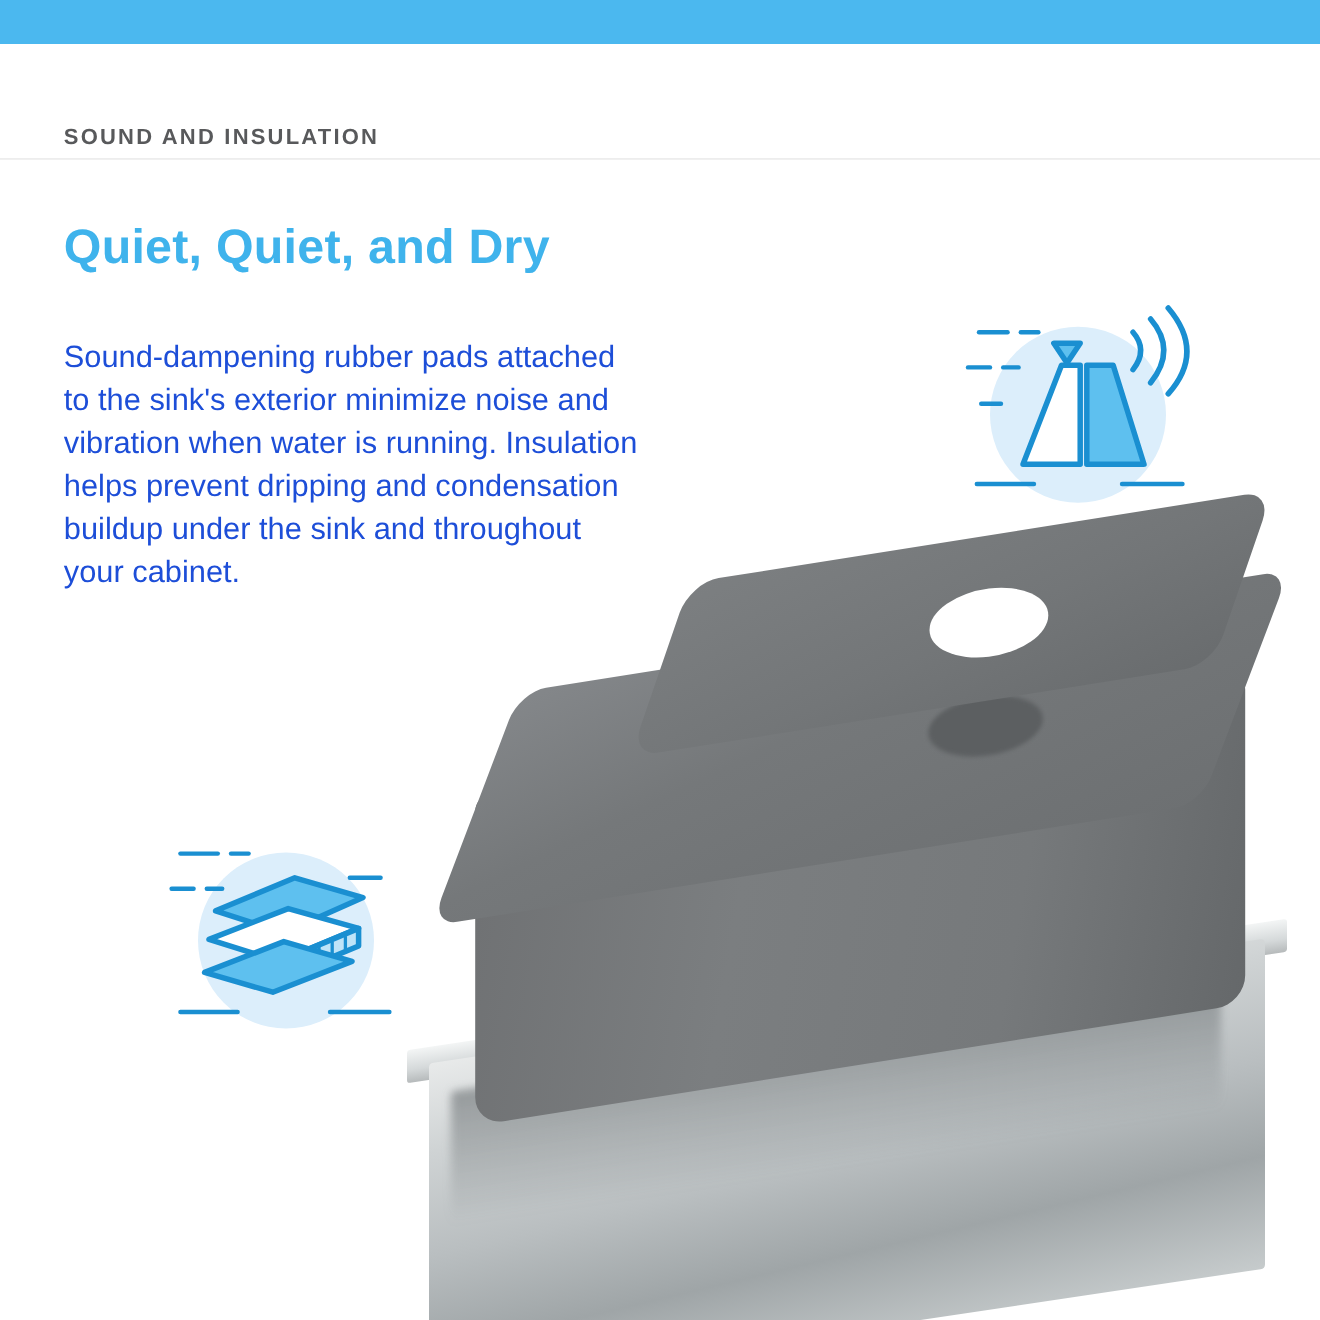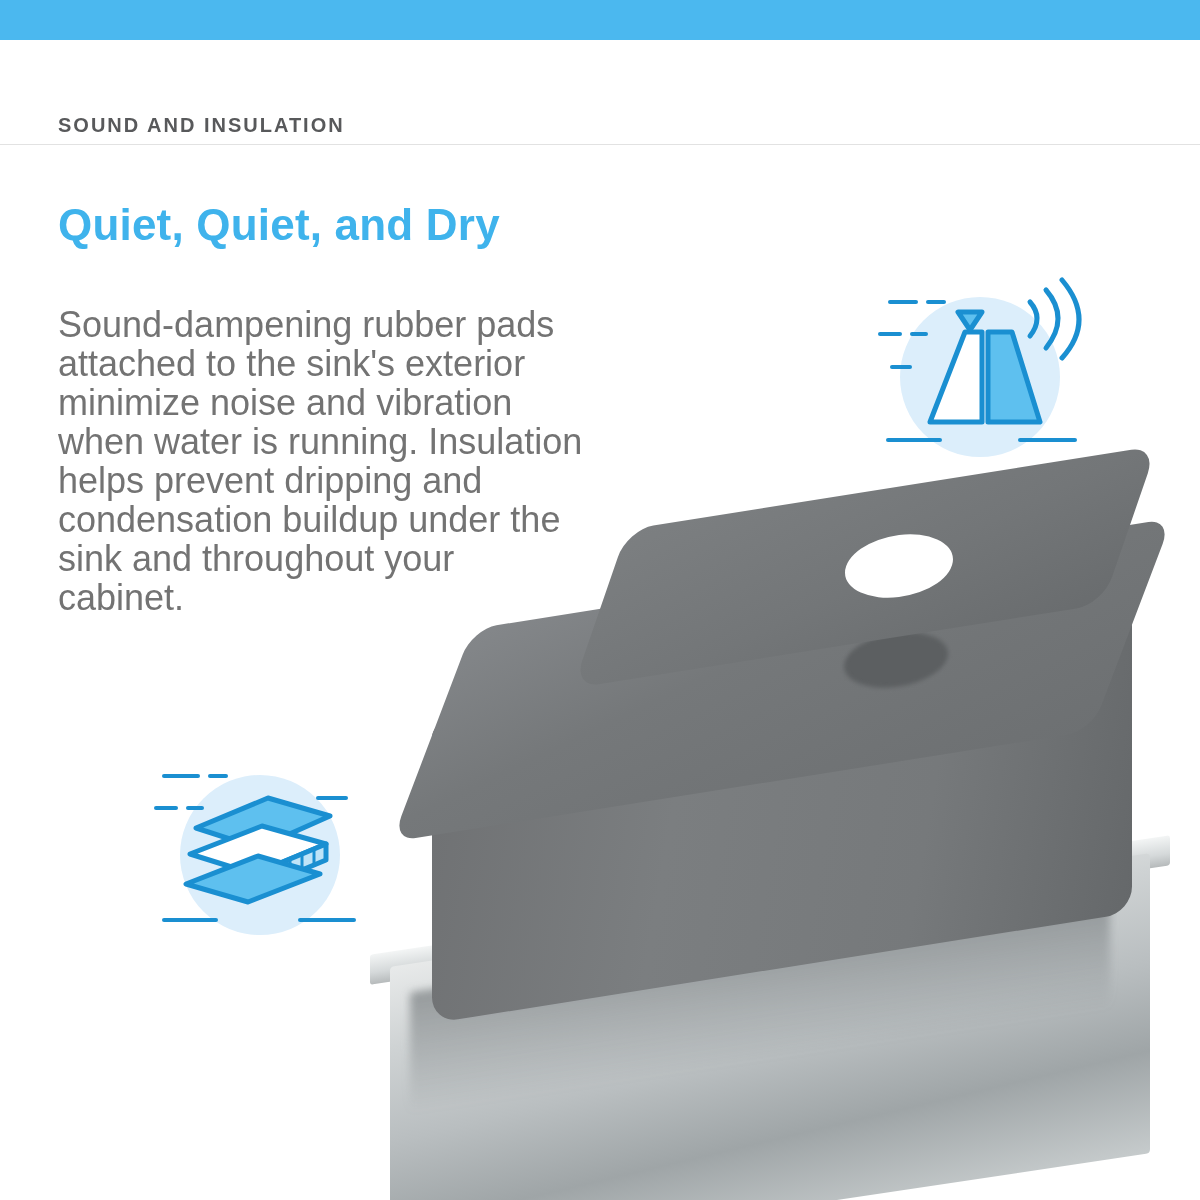--- a/index.html
+++ b/index.html
@@ -54,23 +54,23 @@
     font-size: 44px;
     font-weight: bold;
     color: #3fb3ec;
     letter-spacing: 0.2px;
   }
   .body-copy {
     position: absolute;
     left: 58px;
     top: 305px;
     width: 530px;
-    font-size: 36px;
+    font-size: 28px;
     line-height: 39px;
-    color: #737373;
+    color: #1d4ed8;
   }
 
   
   .badge {
     position: absolute;
   }
   .badge svg { display: block; }
 
   .badge-sound { left: 870px; top: 272px; }
   .badge-insulation { left: 150px; top: 750px; }

